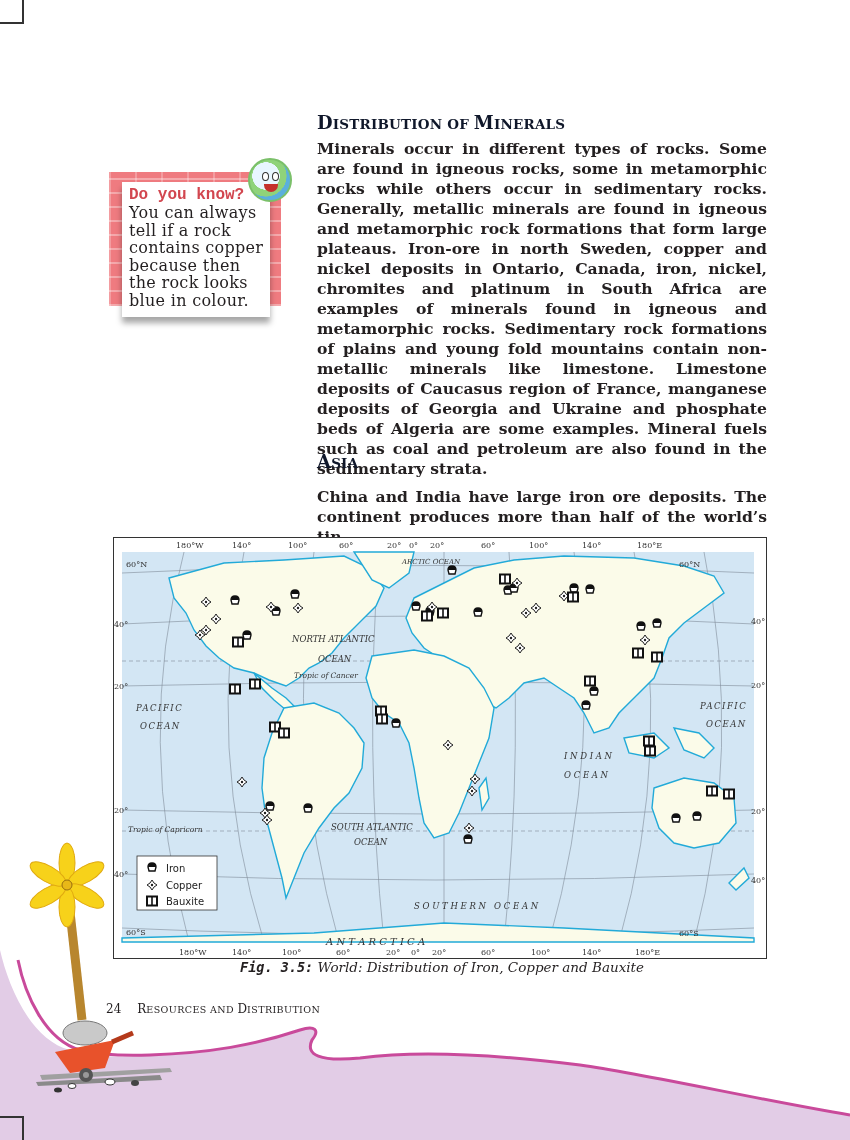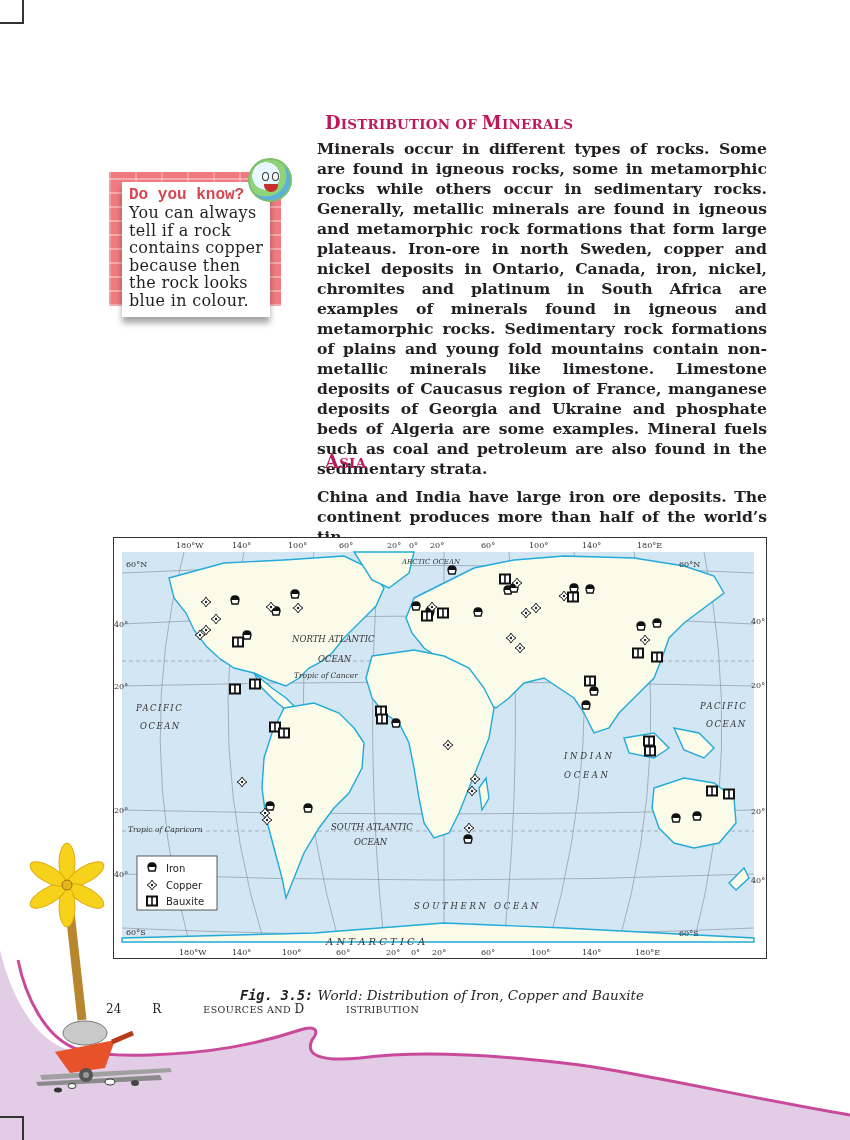--- a/index.html
+++ b/index.html
@@ -2,21 +2,21 @@
 <html><head>
 <meta charset="utf-8">
 <style>
   * { box-sizing: border-box; margin: 0; padding: 0; }
   html, body { width: 850px; height: 1140px; background: #ffffff; overflow: hidden; }
   body { position: relative; font-family: "DejaVu Serif", serif; color: #231f20; }
 
   .crop-mark-top { position: absolute; left: 0; top: 0; width: 24px; height: 24px; border-right: 2px solid #333; border-bottom: 2px solid #333; }
   .crop-mark-bottom { position: absolute; left: 0; top: 1116px; width: 24px; height: 24px; border-right: 2px solid #333; border-top: 2px solid #333; }
 
-  .section-heading { position: absolute; left: 317px; color: #be185d; font-family: "DejaVu Serif", serif; font-weight: bold; letter-spacing: 0.2px; margin-left: 8px; }
+  .section-heading { position: absolute; left: 317px; color: #0f172a; font-family: "DejaVu Serif", serif; font-weight: bold; letter-spacing: 0.2px; }
   .section-heading .cap { font-size: 18px; }
   .section-heading .sc { font-size: 13.5px; }
   #h-dist { top: 112px; }
   #h-asia { top: 451px; }
 
   .body-text { position: absolute; left: 317px; width: 450px; font-size: 15.6px; line-height: 20px; text-align: justify; font-family: "DejaVu Serif", serif; font-weight: 700; color: #231f20; }
   #p-dist { top: 139px; }
   #p-asia { top: 487px; text-align-last: left; }
 
   
@@ -29,25 +29,25 @@
   .dyk-title { color: #d2464f; font-weight: bold; font-size: 16px; line-height: 18px; font-family: Liberation Mono, monospace; }
   .dyk-text { font-size: 16px; line-height: 17.5px; font-family: "DejaVu Serif", serif; letter-spacing: 0.3px; color: #231f20; }
   .dyk-globe { position: absolute; left: 139px; top: -12px; width: 44px; height: 44px; border-radius: 50%; background: radial-gradient(circle at 40% 40%, #e8f6ff 0 40%, #8fd37a 41% 60%, #5bb0dc 61%); border: 2px solid #7bc06a; }
   .dyk-globe .eye { position: absolute; top: 12px; width: 7px; height: 9px; background: #fff; border: 1px solid #333; border-radius: 50%; }
   .dyk-globe .mouth { position: absolute; left: 14px; top: 24px; width: 14px; height: 8px; border-radius: 0 0 8px 8px; background: #c4312c; }
 
   
   .map-frame { position: absolute; left: 113px; top: 537px; width: 654px; height: 422px; border: 1.5px solid #333; background: #fff; }
   .map-svg { position: absolute; left: 0; top: 0; }
 
-  .caption { position: absolute; left: 240px; top: 987px; font-size: 13.5px; font-style: italic; font-family: "DejaVu Serif", serif; color: #231f20; }
+  .caption { position: absolute; left: 240px; top: 959px; font-size: 13.5px; font-style: italic; font-family: "DejaVu Serif", serif; color: #231f20; }
   .caption b { font-family: "DejaVu Sans Mono", monospace; font-weight: bold; font-style: italic; }
 
-  .footer { position: absolute; left: 106px; top: 1002px; font-size: 12px; font-family: "DejaVu Serif", serif; color: #231f20; display: flex; gap: 31px; }
-  .footer .sc { font-size: 9.5px; letter-spacing: 0.4px; padding-left: 42px; }
+  .footer { position: absolute; left: 106px; top: 1002px; font-size: 12px; font-family: "DejaVu Serif", serif; color: #231f20; display: flex; gap: 16px; }
+  .footer .sc { font-size: 9.5px; letter-spacing: 0.4px; }
   .footer .cap { font-size: 12px; }
 
   .decor { position: absolute; left: 0; top: 840px; }
 </style>
 </head>
 <body>
 
 <div class="crop-mark-top"></div>
 
 <svg class="decor" width="850" height="300" viewBox="0 840 850 300">

